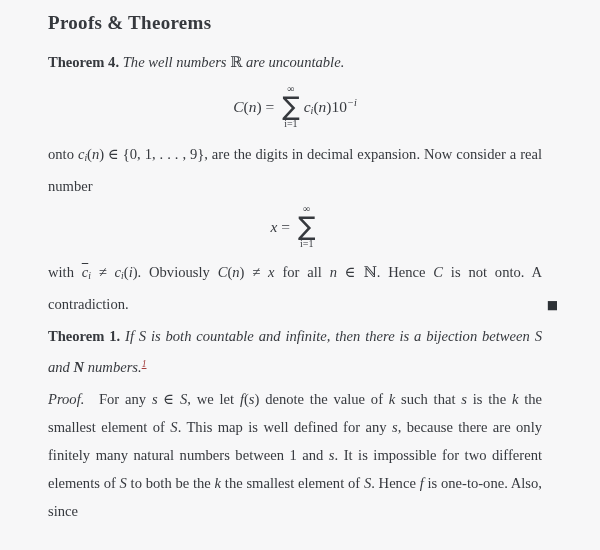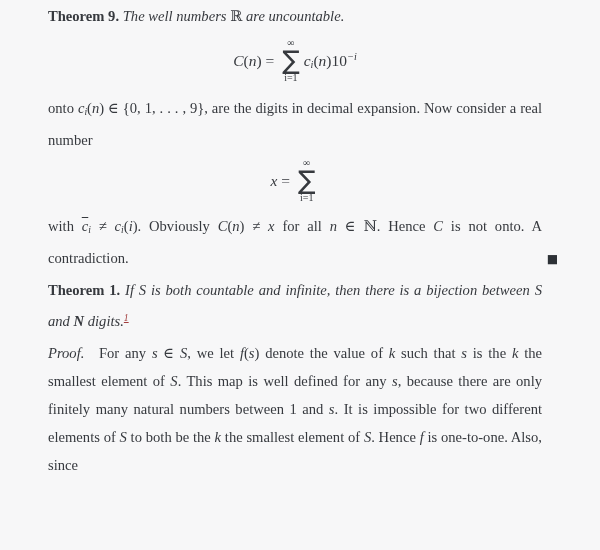--- a/index.html
+++ b/index.html
@@ -49,33 +49,34 @@
     position:absolute;right:-16px;bottom:7px;
     font-size:12px;line-height:1;color:var(--qed);
     font-family:"DejaVu Sans",sans-serif;
   }
 </style>
 </head>
 <body>
 
 <div class="page">
 
+  <h1 class="title">Proofs &amp; Theorems</h1>
 
-  <p class="para"><span class="bd">Theorem 9.</span><span class="it"> The well numbers </span><span>ℝ</span><span class="it"> are uncountable.</span></p>
+  <p class="para"><span class="bd">Theorem 4.</span><span class="it"> The well numbers </span><span>ℝ</span><span class="it"> are uncountable.</span></p>
 
 
   <div class="formula">
     <span class="frow"><span class="fpart"><span class="it">C</span><span>(</span><span class="it">n</span><span>) = </span></span><span class="sum"><span class="sum-top">∞</span><span class="sum-op">∑</span><span class="sum-bot">i=1</span></span><span class="fpart"><span class="it">c</span><span class="sb">i</span><span>(</span><span class="it">n</span><span>)10</span><span class="sp">−i</span></span></span>
   </div>
 
   <p class="para"><span>onto </span><span class="it">c</span><span class="sb">i</span><span>(</span><span class="it">n</span><span>) ∈ {0, 1, . . . , 9}, are the digits in decimal expansion. Now consider a real number</span></p>
 
   <div class="formula">
     <span class="frow"><span class="fpart"><span class="it">x</span><span> = </span></span><span class="sum"><span class="sum-top">∞</span><span class="sum-op">∑</span><span class="sum-bot">i=1</span></span></span>
   </div>
 
   <p class="para pend"><span class="qed">■</span><span>with </span><span class="it bar">c</span><span class="sb">i</span><span> ≠ </span><span class="it">c</span><span class="sb">i</span><span>(</span><span class="it">i</span><span>). Obviously </span><span class="it">C</span><span>(</span><span class="it">n</span><span>) ≠ </span><span class="it">x</span><span> for all </span><span class="it">n</span><span> ∈ ℕ. Hence </span><span class="it">C</span><span> is not onto. A contradiction.</span></p>
 
-  <p class="para"><span class="bd">Theorem 1.</span><span class="it"> If S is both countable and infinite, then there is a bijection between S and </span><span class="bd it">N</span><span class="it"> digits.</span><span class="fn">1</span></p>
+  <p class="para"><span class="bd">Theorem 1.</span><span class="it"> If S is both countable and infinite, then there is a bijection between S and </span><span class="bd it">N</span><span class="it"> numbers.</span><span class="fn">1</span></p>
 
   <p class="para pend"><span class="it">Proof.</span><span> For any </span><span class="it">s</span><span> ∈ </span><span class="it">S</span><span>, we let </span><span class="it">f</span><span>(</span><span class="it">s</span><span>) denote the value of </span><span class="it">k</span><span> such that </span><span class="it">s</span><span> is the </span><span class="it">k</span><span> the smallest element of </span><span class="it">S</span><span>. This map is well defined for any </span><span class="it">s</span><span>, because there are only finitely many natural numbers between 1 and </span><span class="it">s</span><span>. It is impossible for two different elements of </span><span class="it">S</span><span> to both be the </span><span class="it">k</span><span> the smallest element of </span><span class="it">S</span><span>. Hence </span><span class="it">f</span><span> is one-to-one. Also, since </span></p>
 
 </div>
 
 </body></html>

